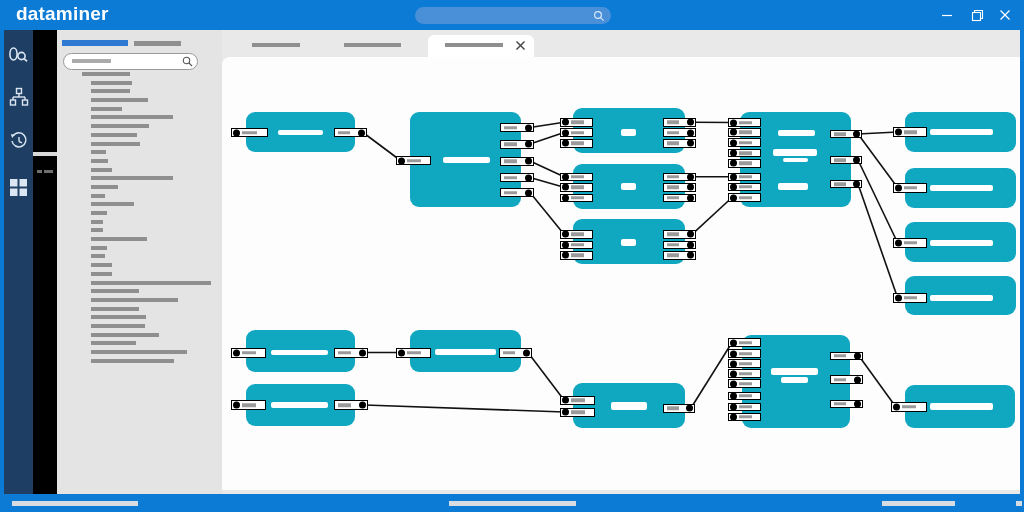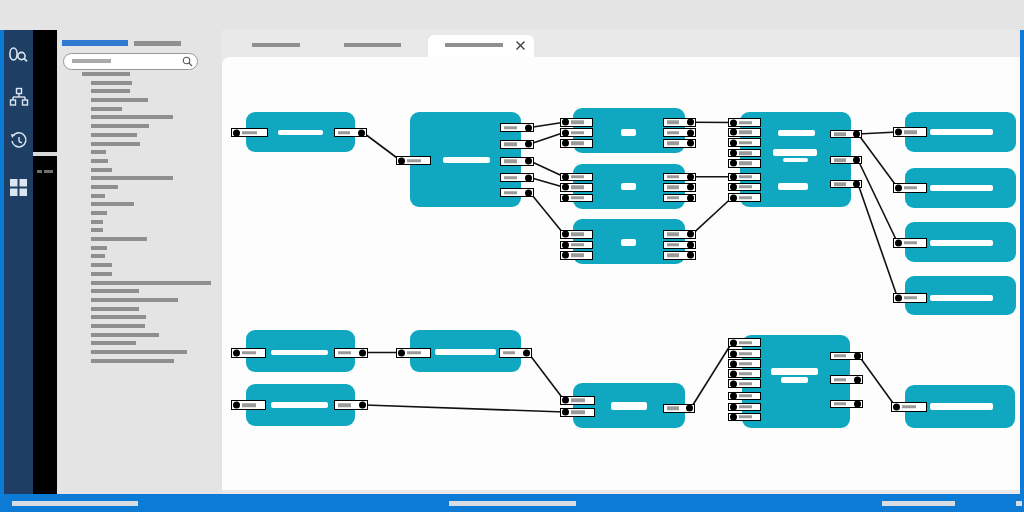--- a/index.html
+++ b/index.html
@@ -56,20 +56,46 @@
 
   
   .statusbar{position:absolute;left:0;top:494px;width:1024px;height:18px;background:#0b7bd6;}
   .status-seg{position:absolute;top:6.5px;height:5.5px;background:#d7dce2;}
 </style>
 </head>
 <body>
 
 <div class="stage">
 
+  <div class="titlebar">
+    <div class="app-title">dataminer</div>
+    <div class="global-search">
+      <svg width="12" height="12" viewBox="0 0 12 12">
+        <circle cx="5" cy="5" r="3.4" fill="none" stroke="#d6e6f8" stroke-width="1.2"></circle>
+        <line x1="7.6" y1="7.6" x2="10.6" y2="10.6" stroke="#d6e6f8" stroke-width="1.2"></line>
+      </svg>
+    </div>
+    <div class="winbtn min">
+      <svg width="12" height="12" viewBox="0 0 12 12">
+        <line x1="1" y1="6.5" x2="11" y2="6.5" stroke="#fff" stroke-width="1.2"></line>
+      </svg>
+    </div>
+    <div class="winbtn res">
+      <svg width="13" height="13" viewBox="0 0 13 13">
+        <rect x="1.5" y="3.5" width="8" height="8" fill="none" stroke="#fff" stroke-width="1.1"></rect>
+        <polyline points="3.5,3.5 3.5,1.5 11.5,1.5 11.5,9.5 9.5,9.5" fill="none" stroke="#fff" stroke-width="1.1"></polyline>
+      </svg>
+    </div>
+    <div class="winbtn cls">
+      <svg width="12" height="12" viewBox="0 0 12 12">
+        <line x1="1.5" y1="1.5" x2="10.5" y2="10.5" stroke="#fff" stroke-width="1.2"></line>
+        <line x1="10.5" y1="1.5" x2="1.5" y2="10.5" stroke="#fff" stroke-width="1.2"></line>
+      </svg>
+    </div>
+  </div>
 
   <div class="border-l"></div>
   <div class="border-r"></div>
 
   <div class="sidebar">
     <div class="side-icon" style="top:10px;">
       <svg width="21" height="20" viewBox="0 0 21 20">
         <ellipse cx="5.5" cy="9" rx="3.6" ry="6" fill="none" stroke="#dce6f2" stroke-width="1.6"></ellipse>
         <circle cx="13.5" cy="11" r="3.6" fill="none" stroke="#dce6f2" stroke-width="1.6"></circle>
         <line x1="16.2" y1="13.7" x2="19" y2="16.4" stroke="#dce6f2" stroke-width="1.8"></line>

